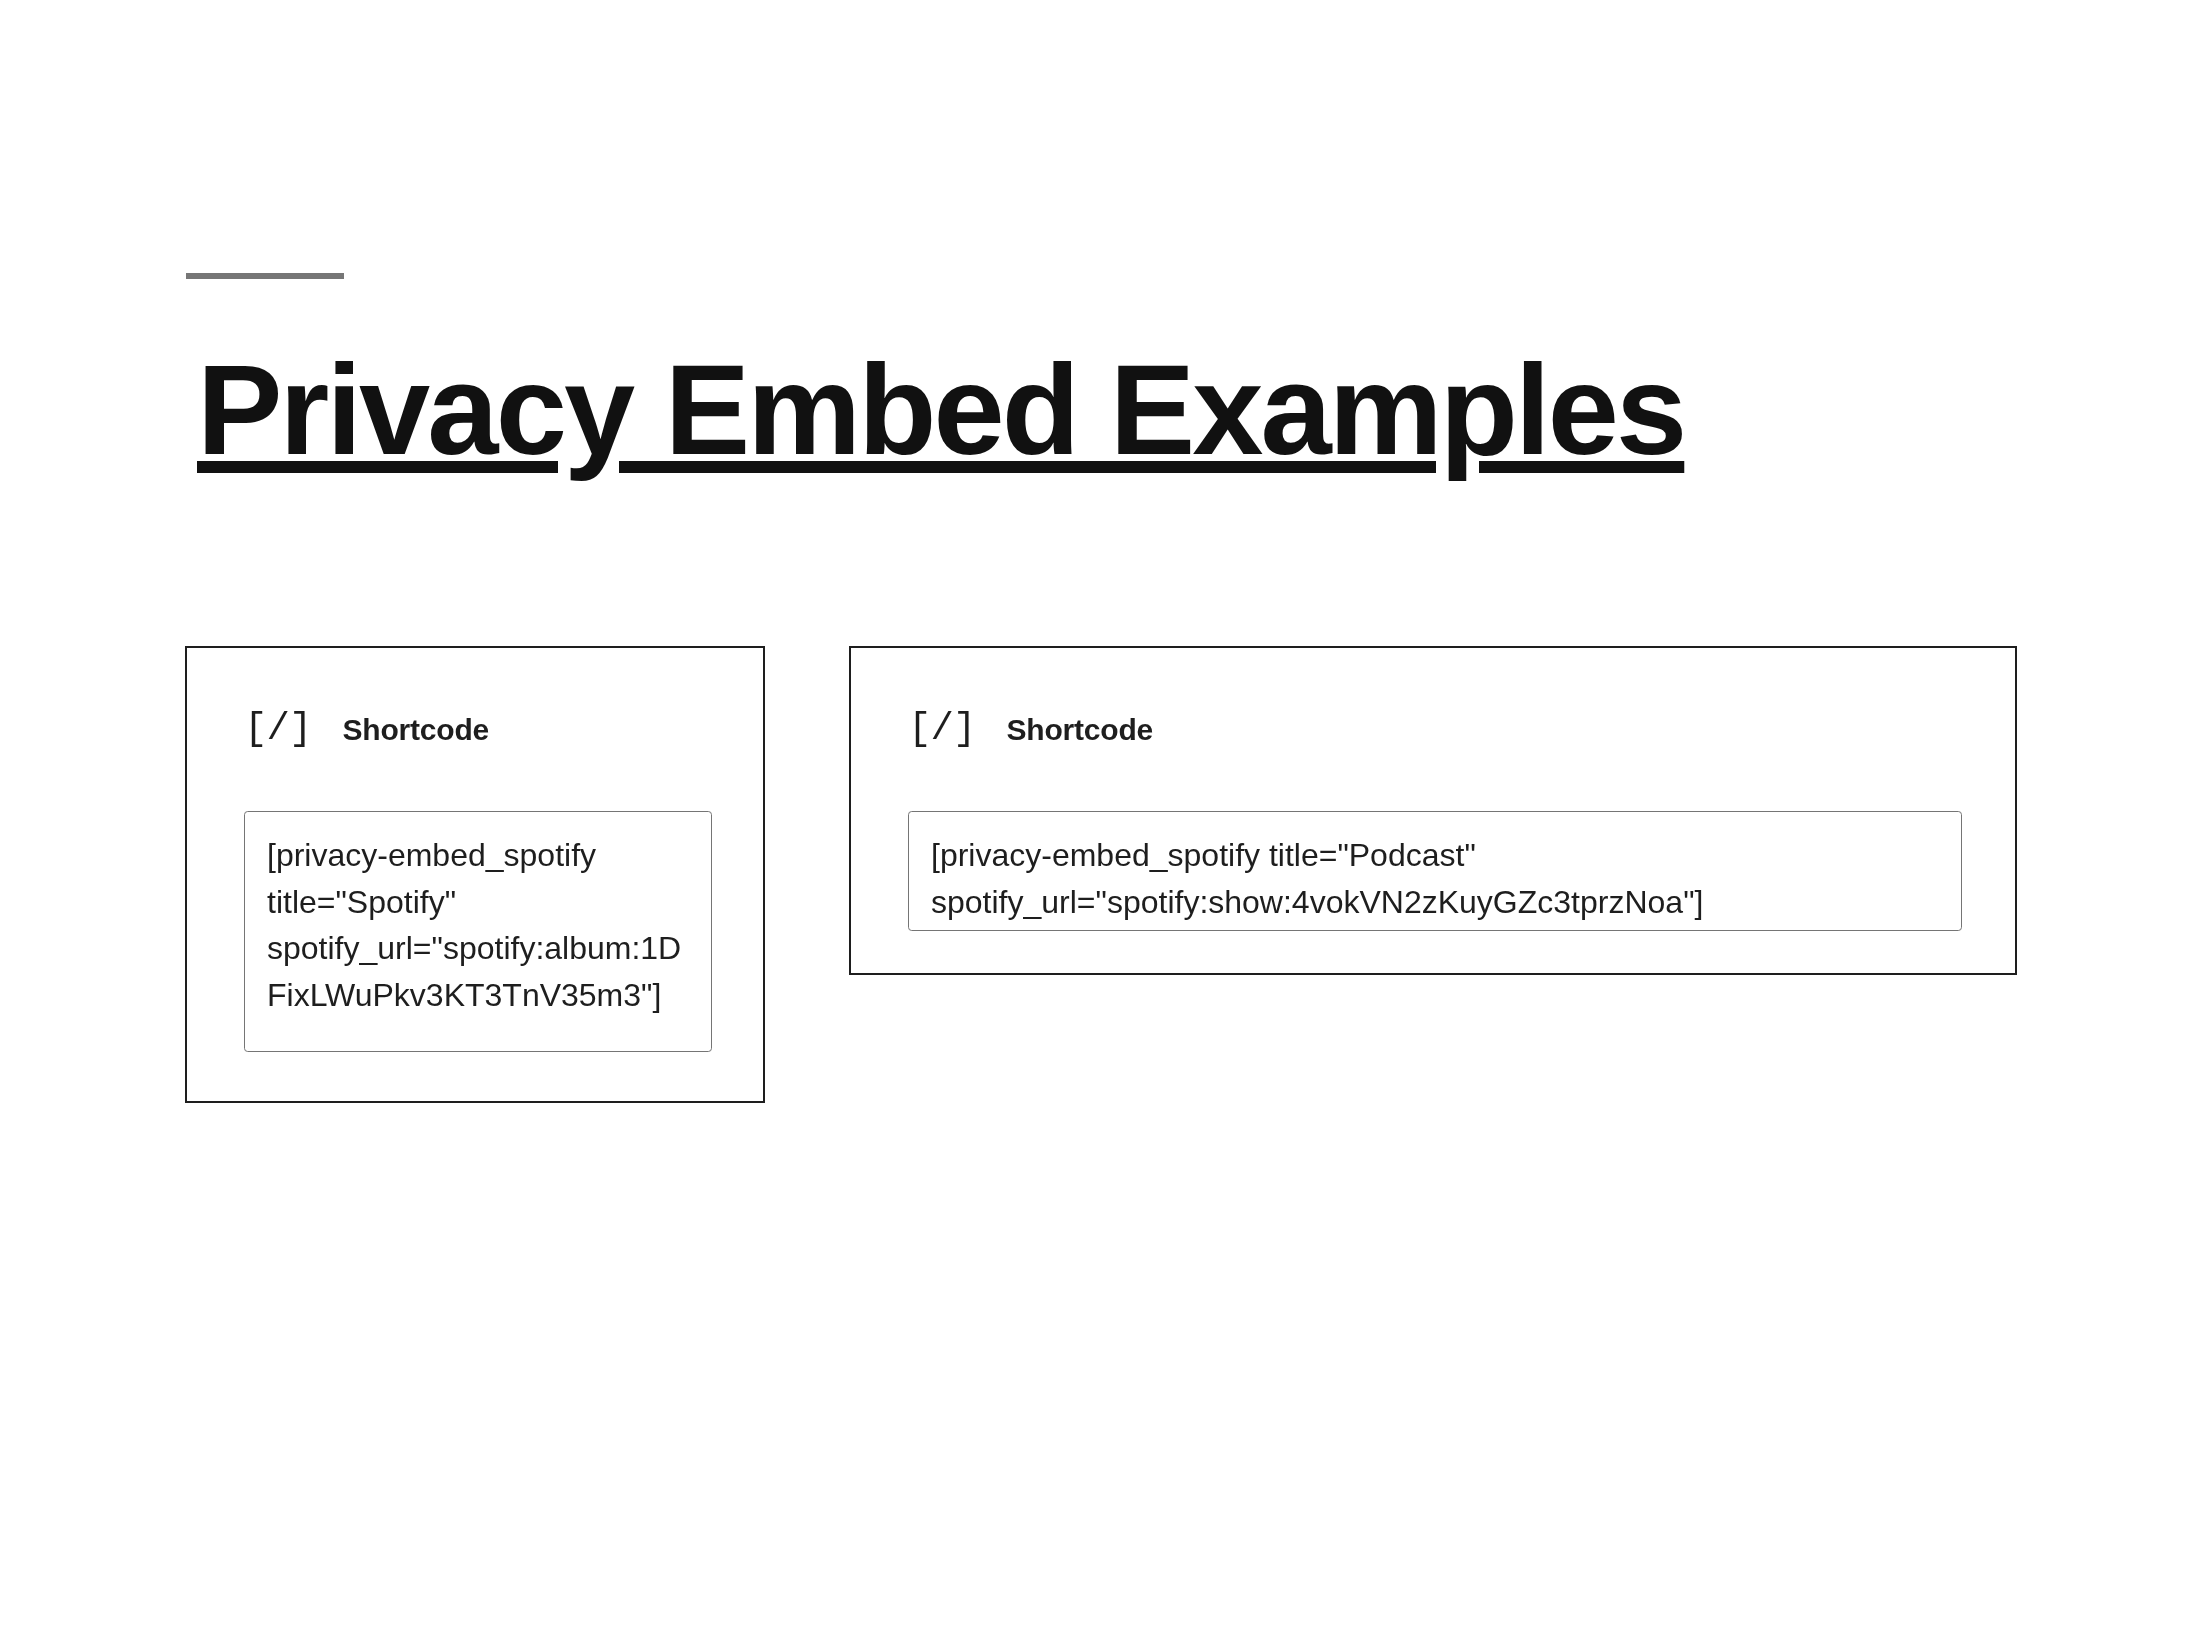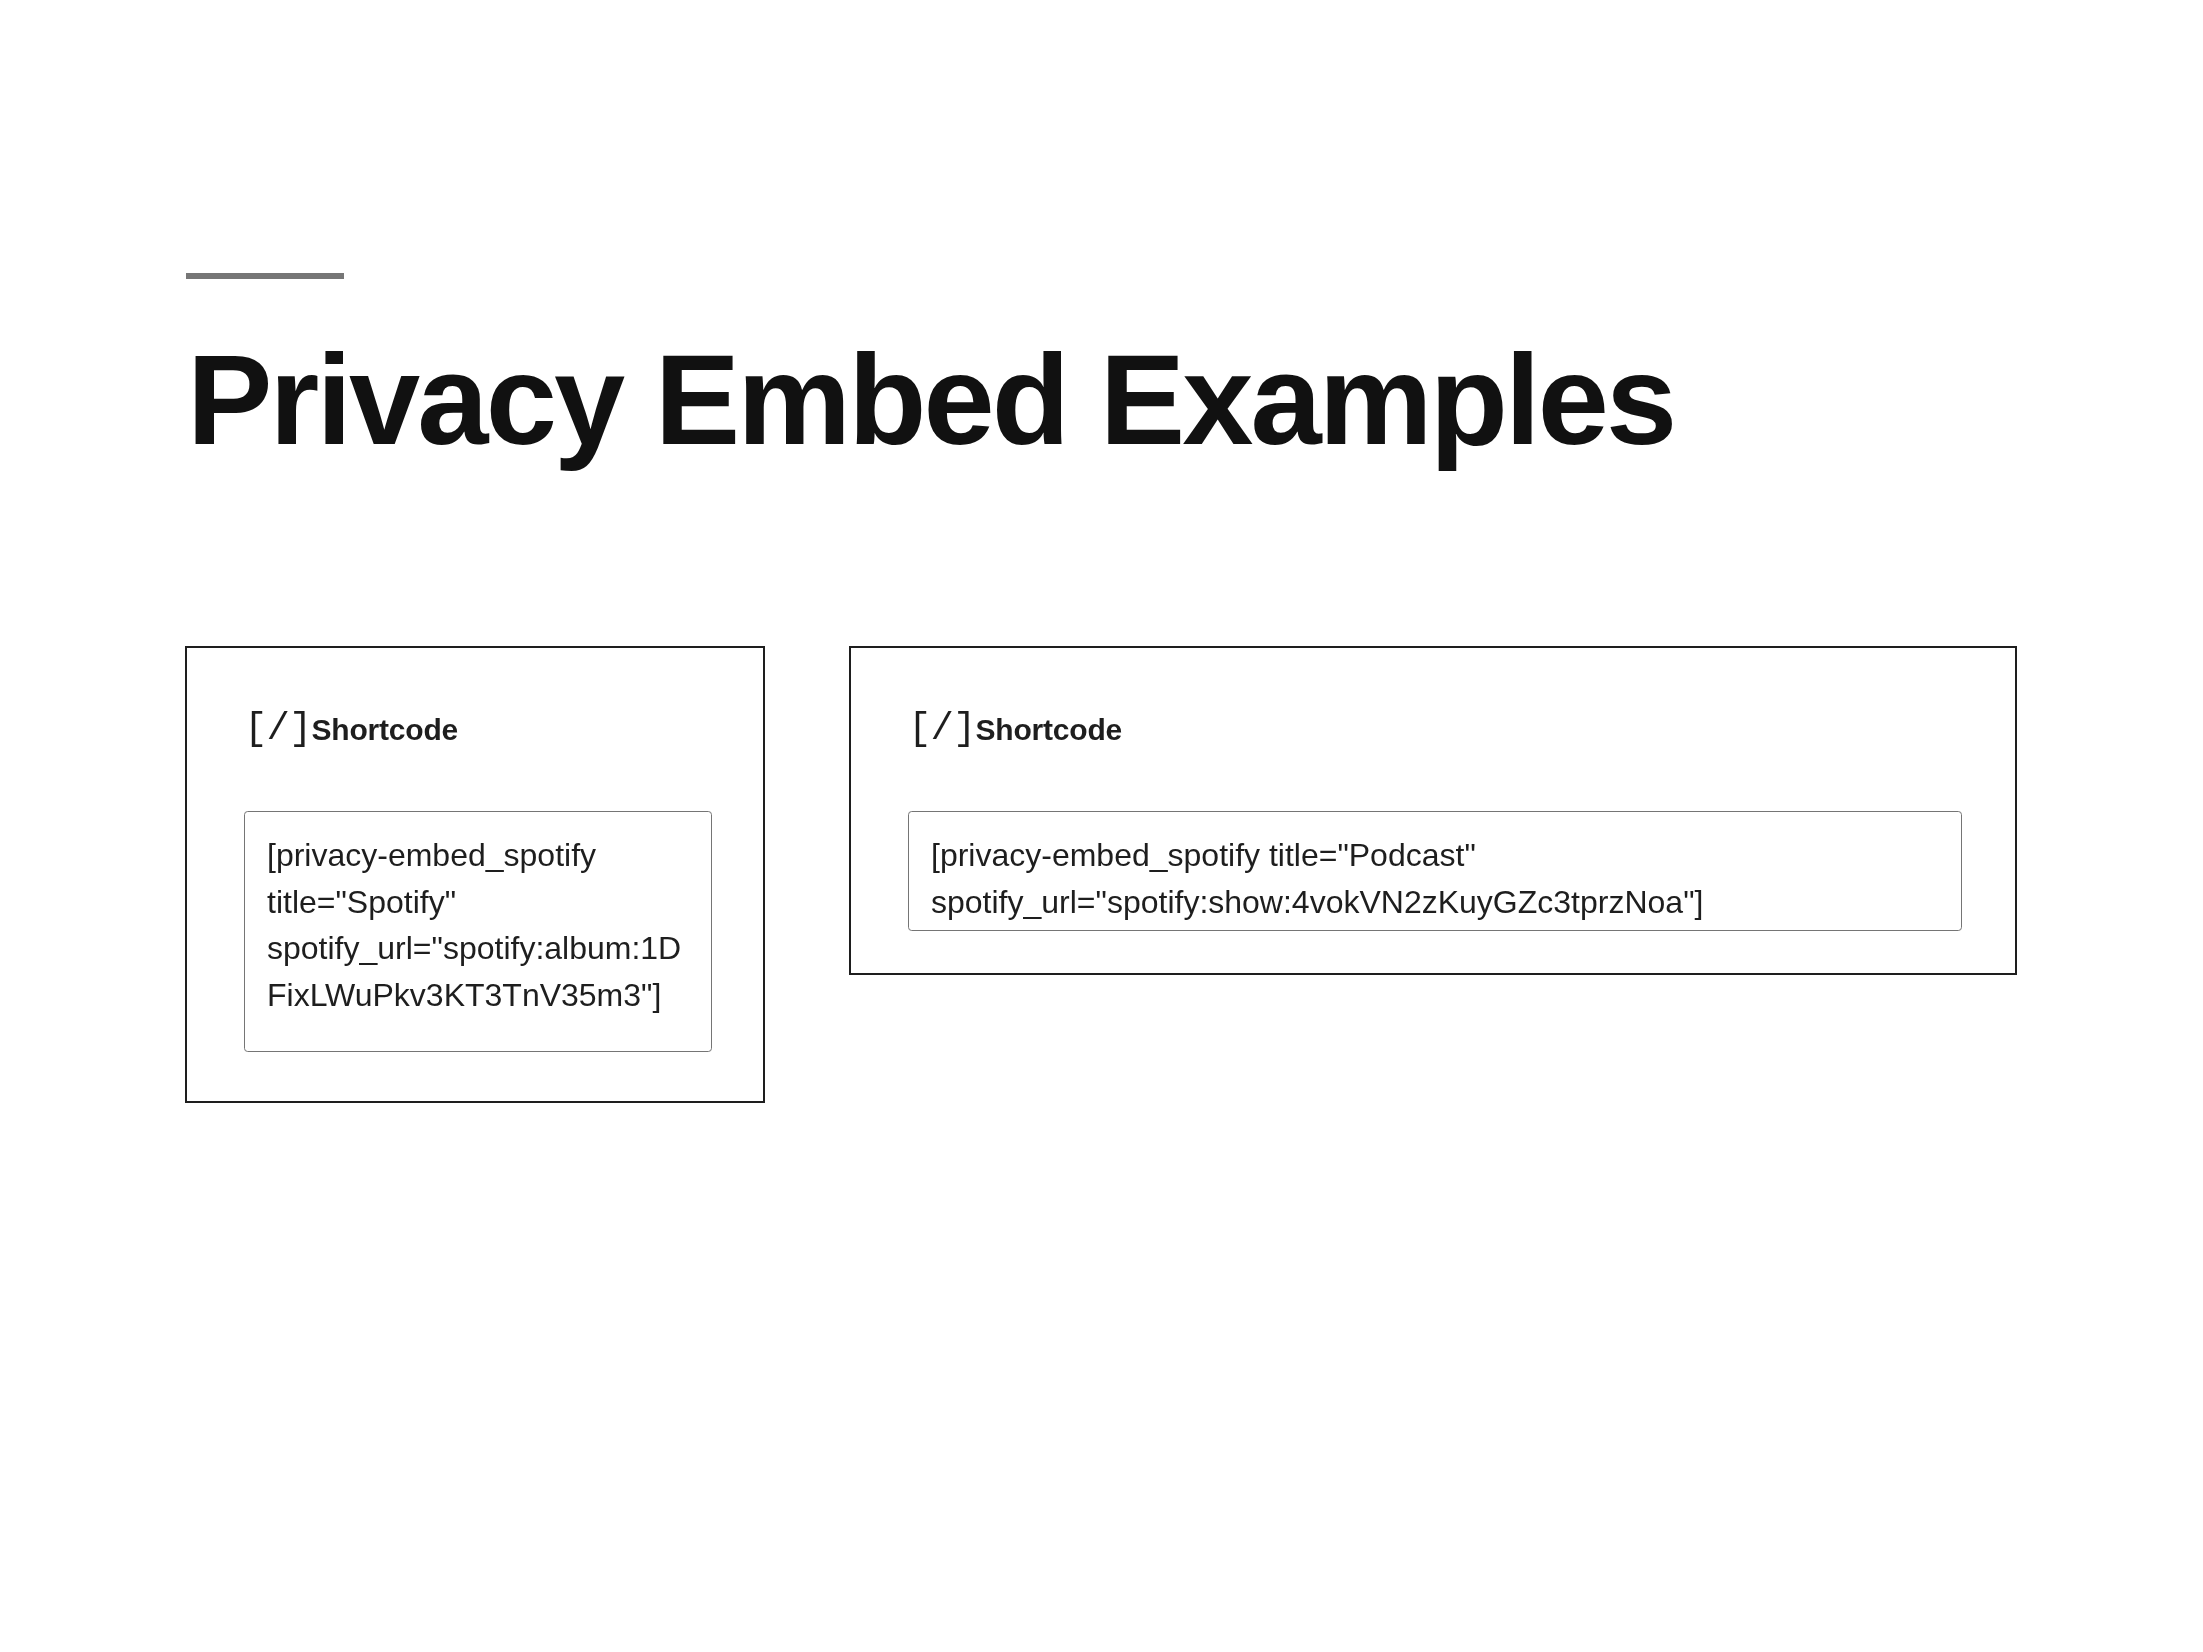--- a/index.html
+++ b/index.html
@@ -34,28 +34,29 @@
     top: 273px;
     width: 158px;
     height: 6.4px;
     background: #767676;
   }
   .page-title {
     position: absolute;
     left: 181px;
     top: 326px;
     width: 1892px;
-    margin: 6px;
+    margin: 16px;
     font-family: "Liberation Sans", sans-serif;
     font-weight: 700;
     font-size: 128px;
     line-height: 1.06;
     letter-spacing: -2.9px;
     color: #111111;
     white-space: nowrap;
+    text-decoration: underline;
   }
 
   
   .block-shortcode {
     position: absolute;
     box-sizing: border-box;
     border: 2.8px solid #1e1e1e;
     background: #ffffff;
   }
   .block-left {
@@ -82,20 +83,21 @@
 
   .shortcode-glyph {
     font-family: "Liberation Mono", monospace;
     font-size: 39px;
     font-weight: 400;
     color: #1e1e1e;
     letter-spacing: -0.9px;
     line-height: 1;
   }
   .block-label {
+    margin-left: 31px;
     font-family: "Liberation Sans", sans-serif;
     font-size: 30px;
     font-weight: 700;
     color: #1e1e1e;
     letter-spacing: -0.2px;
     line-height: 1;
   }
 
   .shortcode-input {
     position: absolute;

